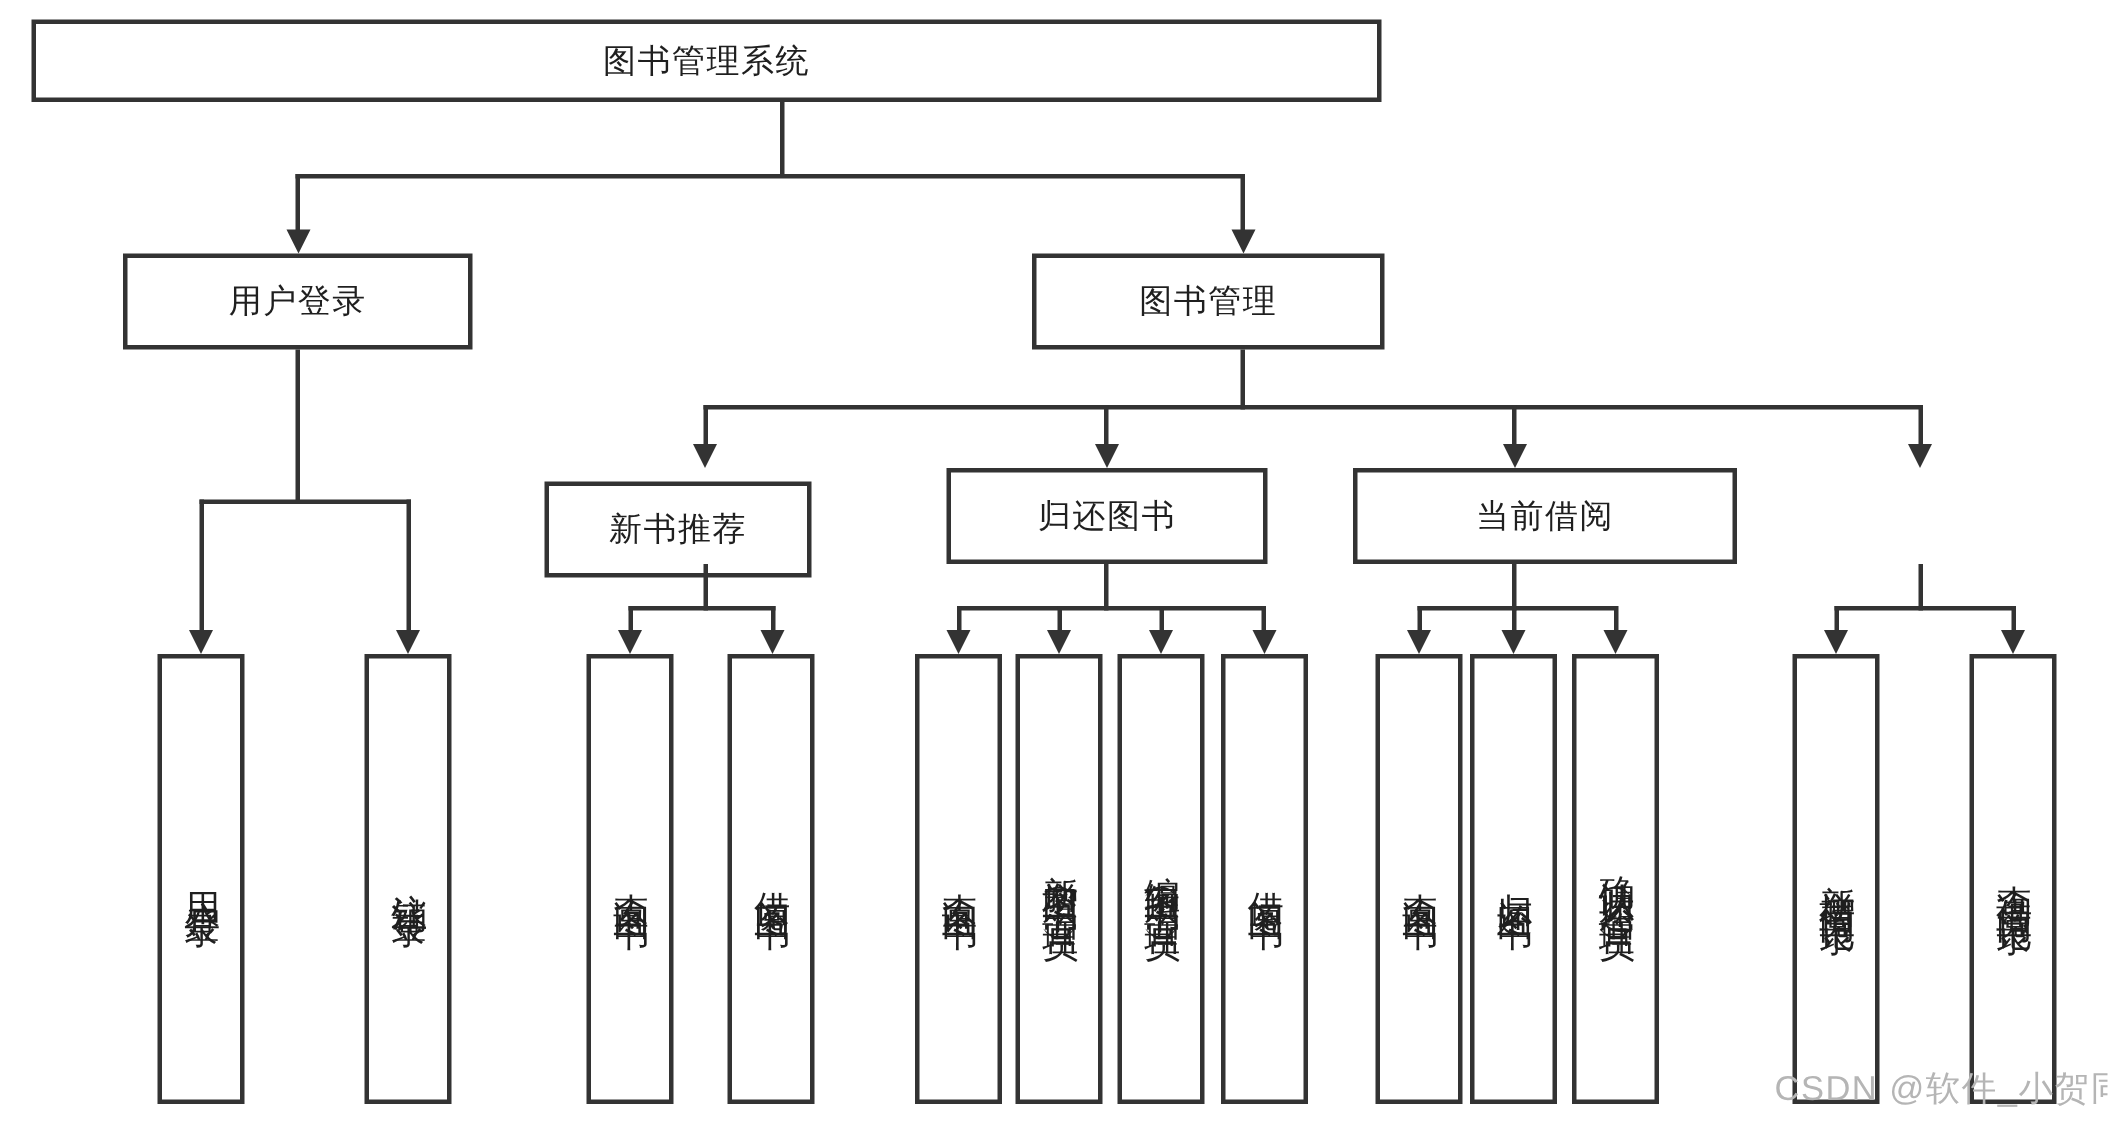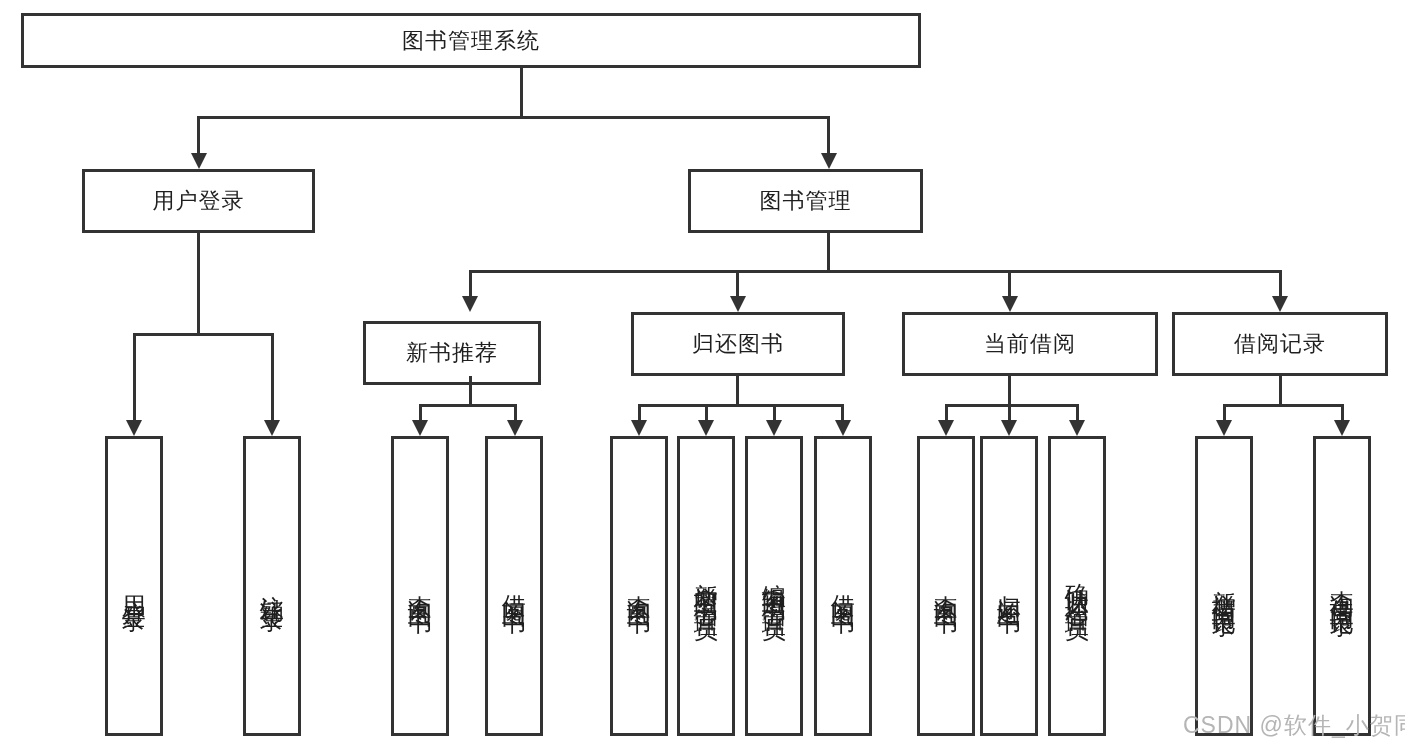--- a/index.html
+++ b/index.html
@@ -60,23 +60,20 @@
   </div>
 
   <div class="hbox" style="left:631px;top:312px;width:214px;height:64px;">
     <span>归还图书</span>
   </div>
 
   <div class="hbox" style="left:902px;top:312px;width:256px;height:64px;">
     <span>当前借阅</span>
   </div>
 
-  <div class="hbox" style="left:1172px;top:312px;width:216px;height:64px;">
-    <span>借阅记录</span>
-  </div>
 
   <div class="vbox" style="left:105px;">
     <span class="vtext">用户登录</span>
   </div>
   <div class="vbox" style="left:243px;">
     <span class="vtext">注销登录</span>
   </div>
 
   <div class="vbox" style="left:391px;">
     <span class="vtext">查询图书</span>

